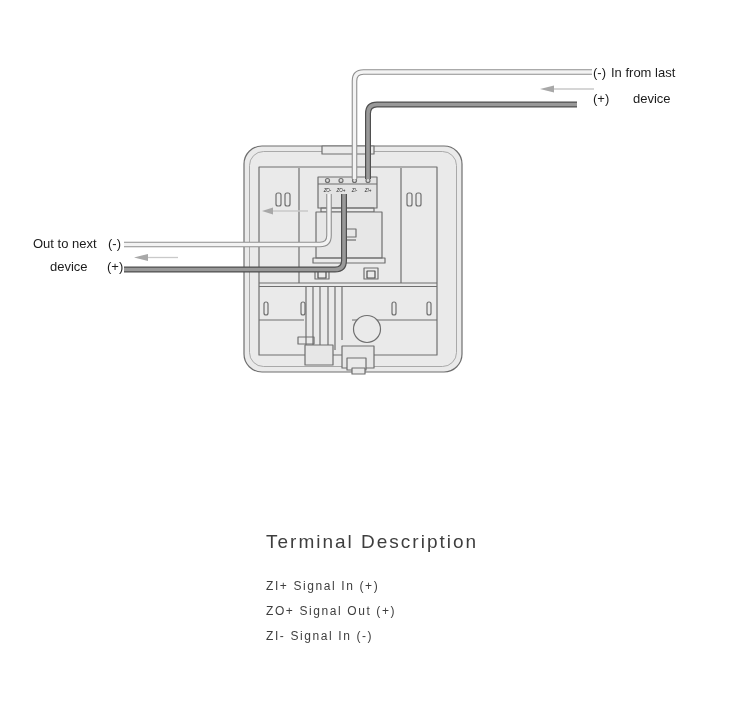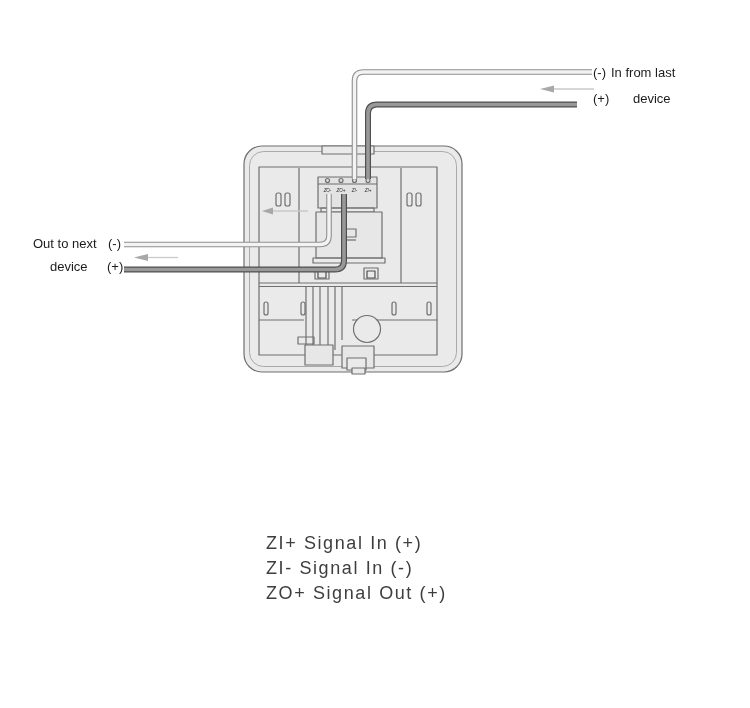--- a/index.html
+++ b/index.html
@@ -2,21 +2,21 @@
 <html><head>
 <meta charset="utf-8">
 <style>
   html,body{margin:0;padding:0;background:#ffffff;}
   body{width:750px;height:708px;position:relative;overflow:hidden;
        font-family:"Liberation Sans",sans-serif;}
   #diagram-svg{position:absolute;left:0;top:0;}
   .wire-label{font-size:13px;fill:#1c1c1c;}
   .terminal-desc{position:absolute;left:266px;top:531px;color:#3e3e3e;}
   .terminal-desc .td-title{font-size:19px;letter-spacing:2px;margin:0 0 21px 0;font-weight:400;}
-  .terminal-desc .td-item{font-size:18px;letter-spacing:1.6px;line-height:25px;white-space:pre;}
+  .terminal-desc .td-item{font-size:12px;letter-spacing:1.6px;line-height:25px;white-space:pre;}
   .tiny-terminal{font-size:4.5px;font-style:italic;fill:#2a2a2a;text-anchor:middle;}
 </style>
 </head>
 <body>
 
 <svg id="diagram-svg" width="750" height="708" viewBox="0 0 750 708">
 
   <g stroke="#6f6f6f" fill="none" stroke-width="1.2" stroke-linejoin="round">
 
     <rect x="244" y="146" width="218" height="226" rx="18" fill="#eaeaea"></rect>
@@ -142,16 +142,17 @@
   </g>
   <g>
     <text class="wire-label" x="33" y="248">Out to next</text>
     <text class="wire-label" x="108" y="248">(-)</text>
     <text class="wire-label" x="50" y="271">device</text>
     <text class="wire-label" x="107" y="271">(+)</text>
   </g>
 </svg>
 
 <div class="terminal-desc">
+  <p class="td-title">Terminal Description</p>
   <div class="td-item">ZI+ Signal In (+)</div>
+  <div class="td-item">ZO+ Signal Out (+)</div>
   <div class="td-item">ZI- Signal In (-)</div>
-  <div class="td-item">ZO+ Signal Out (+)</div>
 </div>
 
 </body></html>

